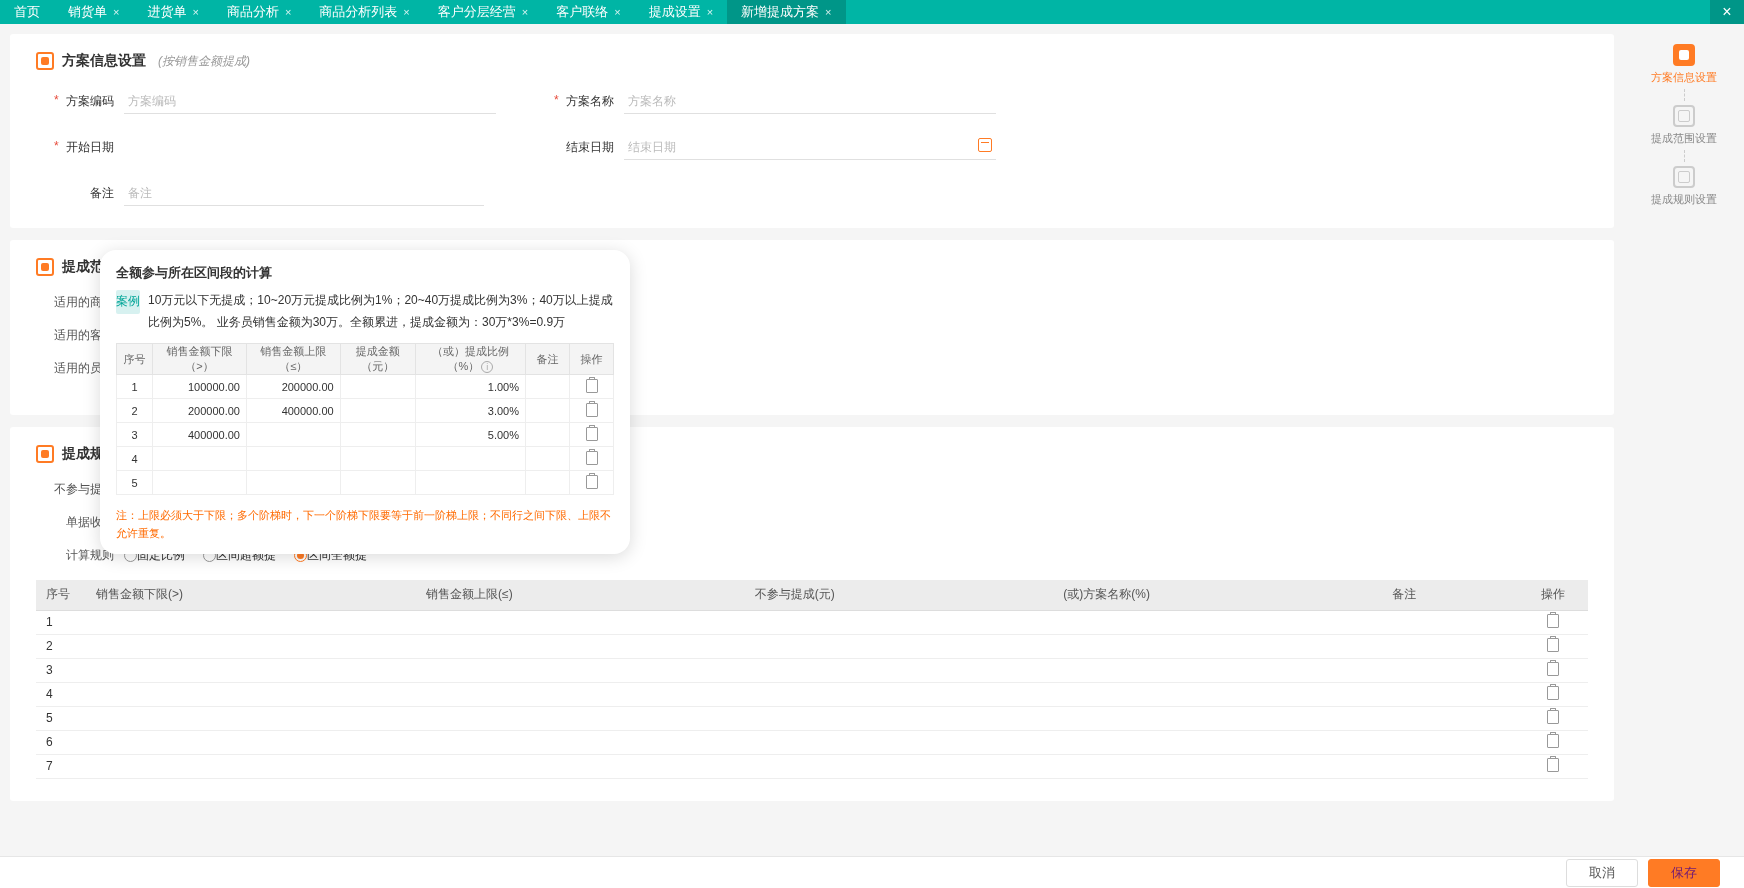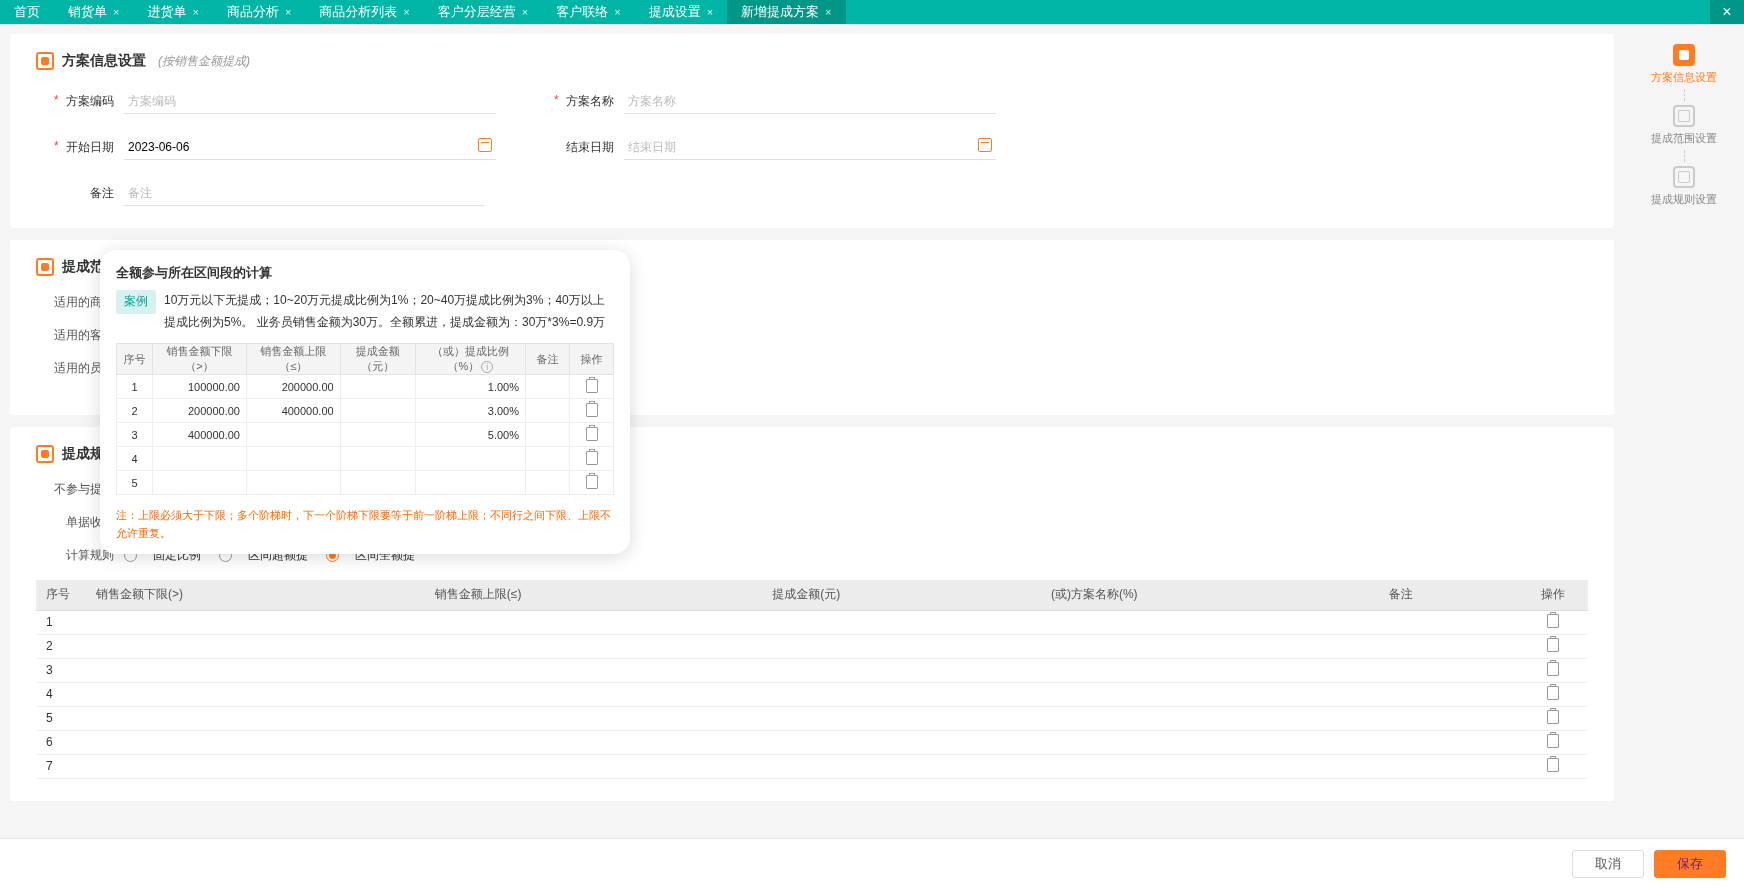--- a/index.html
+++ b/index.html
@@ -28,55 +28,55 @@
 .form-input { flex: 1; height: 26px; border: none; border-bottom: 1px solid #e0e0e0; padding: 2px 4px; font-size: 12px; background: transparent; outline: none; }
 .form-input::placeholder { color: #bbb; }
 .input-wrap { flex: 1; position: relative; display: flex; }
 .cal-icon { position: absolute; right: 4px; top: 4px; width: 14px; height: 14px; border: 1px solid #ff7b24; border-radius: 2px; }
 .cal-icon::after { content: ""; position: absolute; top: 3px; left: 2px; right: 2px; height: 1px; background: #ff7b24; }
 
 .scope-row { display: flex; align-items: center; margin-bottom: 16px; }
 .scope-label { width: 88px; text-align: right; padding-right: 10px; color: #555; }
 
 .radio-group { display: flex; gap: 18px; align-items: center; }
-.radio { display: inline-flex; align-items: center; gap: 16px; cursor: pointer; }
+.radio { display: inline-flex; align-items: center; gap: 0; cursor: pointer; }
 .radio .dot { width: 13px; height: 13px; border: 1px solid #999; border-radius: 50%; display: inline-flex; align-items: center; justify-content: center; }
 .radio.selected .dot { border-color: #ff7b24; }
 .radio.selected .dot::after { content: ""; width: 7px; height: 7px; background: #ff7b24; border-radius: 50%; }
 
 .rules-table { width: 100%; border-collapse: collapse; margin-top: 6px; }
 .rules-table th { background: #ececec; font-weight: 400; color: #555; height: 30px; border-bottom: 1px solid #ddd; padding: 0 10px; font-size: 12px; text-align: left; }
 .rules-table th.center, .rules-table td.center { text-align: center; }
 .rules-table td { height: 24px; border-bottom: 1px solid #eee; padding: 0 10px; font-size: 12px; }
 .trash-icon { width: 12px; height: 14px; border: 1px solid #999; border-radius: 1px; position: relative; display: inline-block; }
 .trash-icon::before { content: ""; position: absolute; top: -3px; left: 2px; right: 2px; height: 2px; border: 1px solid #999; border-bottom: none; border-radius: 1px 1px 0 0; }
 
 .tooltip-pop { position: absolute; top: 250px; left: 100px; width: 530px; background: #fff; border-radius: 16px; box-shadow: 0 3px 18px rgba(0,0,0,.15); padding: 14px 16px 12px; z-index: 50; }
 .tooltip-pop::after { content: ""; position: absolute; bottom: -8px; left: 220px; border: 8px solid transparent; border-top-color: #fff; }
 .tooltip-title { font-weight: 600; font-size: 13px; margin-bottom: 8px; }
 .tooltip-case-row { display: flex; gap: 8px; align-items: flex-start; margin-bottom: 10px; font-size: 12px; line-height: 1.8; }
-.case-tag { background: #d7f1f0; color: #00a597; padding: 1px 8px; border-radius: 2px; flex-shrink: 0; }
+.case-tag { background: #d7f1f0; color: #00a597; padding: 1px 0; border-radius: 2px; flex-shrink: 0; }
 .tip-table { width: 100%; border-collapse: collapse; font-size: 11px; }
 .tip-table th { background: #f4f4f4; font-weight: 400; color: #666; height: 26px; border: 1px solid #e3e3e3; padding: 0 4px; text-align: center; }
 .tip-table td { height: 24px; border: 1px solid #eee; padding: 0 6px; text-align: right; }
 .tip-table td.center { text-align: center; }
 .tip-note { color: #ff6a00; font-size: 11px; margin-top: 12px; line-height: 1.6; }
 .info-icon { display:inline-block; width:12px; height:12px; border:1px solid #aaa; border-radius:50%; font-size:9px; line-height:10px; text-align:center; color:#aaa; margin-left:2px;}
 
 .side-nav { display: flex; flex-direction: column; align-items: center; gap: 4px; }
 .side-node { display: flex; flex-direction: column; align-items: center; gap: 4px; }
 .side-node .nicon { width: 22px; height: 22px; border: 2px solid #ccc; border-radius: 4px; display:flex; align-items:center; justify-content:center; }
 .side-node.active .nicon { border-color: #ff7b24; background:#ff7b24; }
 .side-node.active .nicon::before { content:""; width:10px; height:10px; background:#fff; border-radius:2px; }
 .side-node:not(.active) .nicon::before { content:""; width:10px; height:10px; border:1px solid #ccc; border-radius:2px; }
 .side-node .nlabel { font-size: 11px; color: #888; }
 .side-node.active .nlabel { color: #ff7b24; }
 .side-line { width: 1px; height: 12px; border-left: 1px dashed #ccc; }
 
-.footer-bar { position: fixed; bottom: 0; left: 0; right: 0; height: 50px; background: #fff; border-top: 1px solid #e6e6e6; display: flex; align-items: center; justify-content: flex-end; gap: 10px; padding: 0 18px; z-index: 40; }
+.footer-bar { position: fixed; bottom: 0; left: 0; right: 0; height: 32px; background: #fff; border-top: 1px solid #e6e6e6; display: flex; align-items: center; justify-content: flex-end; gap: 10px; padding: 0 24px; z-index: 40; }
 .btn { height: 28px; padding: 0 22px; border-radius: 3px; font-size: 13px; cursor: pointer; border: 1px solid #ddd; background: #fff; color: #555; }
 .btn.primary { background: #ff7b24; border-color: #ff7b24; color: #701a75; }
 </style>
 </head>
 <body>
 
 <div class="tabbar">
   <div class="tab">
       <span>首页</span>
     </div>
@@ -128,24 +128,20 @@
         <div class="form-item">
           <label class="form-label"><span class="req">*</span><span>方案编码</span></label>
           <input class="form-input" placeholder="方案编码" style="">
         </div>
         <div class="form-item">
           <label class="form-label"><span class="req">*</span><span>方案名称</span></label>
           <input class="form-input" placeholder="方案名称" style="">
         </div>
         <div class="form-item">
           <label class="form-label"><span class="req">*</span><span>开始日期</span></label>
-          <div class="input-wrap">
-            <input class="form-input" value="2023-06-06" style="">
-            <span class="cal-icon"></span>
-          </div>
         </div>
         <div class="form-item">
           <label class="form-label"><span>结束日期</span></label>
           <div class="input-wrap">
             <input class="form-input" placeholder="结束日期" style="">
             <span class="cal-icon"></span>
           </div>
         </div>
         <div class="form-item wide">
           <label class="form-label"><span>备注</span></label>
@@ -198,21 +194,21 @@
             </label>
         </div>
       </div>
 
       <table class="rules-table">
         <thead>
             <tr>
           <th style="width:50px">序号</th>
           <th>销售金额下限(&gt;)</th>
           <th>销售金额上限(≤)</th>
-          <th>提成金额(元)</th>
+          <th>不参与提成(元)</th>
           <th>(或)方案名称(%)</th>
           <th>备注</th>
           <th class="center" style="width:70px">操作</th>
         </tr>
           </thead>
         <tbody id="rules-body">
             <tr>
               <td>1</td>
               <td></td>
               <td></td>

